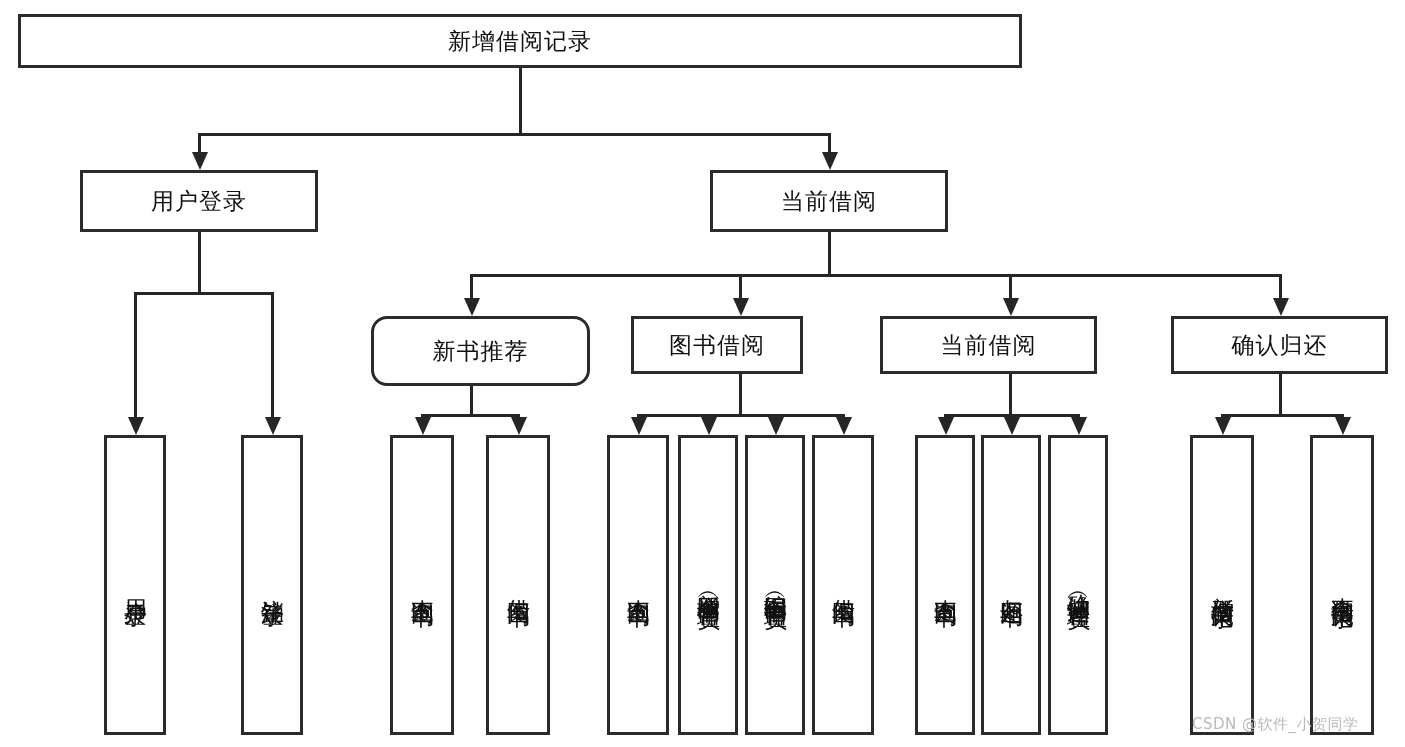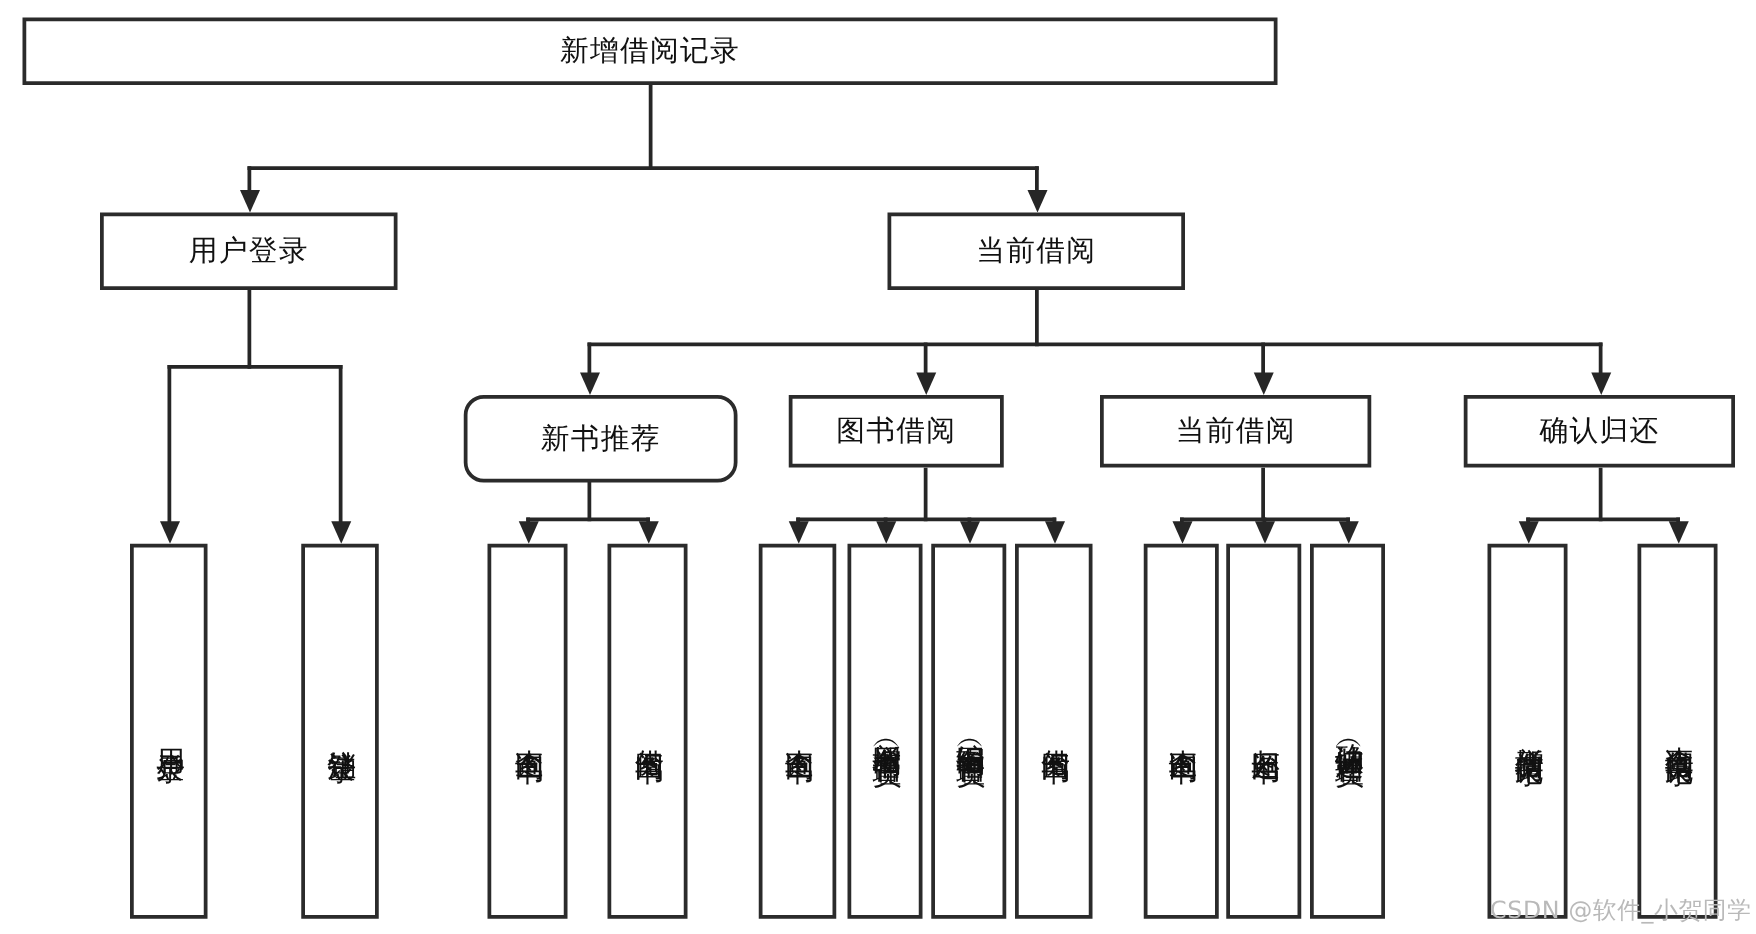--- a/index.html
+++ b/index.html
@@ -69,21 +69,21 @@
     position: absolute;
     width: 0;
     height: 0;
     border-left: 8px solid transparent;
     border-right: 8px solid transparent;
     border-top: 18px solid #262626;
   }
   
   #watermark {
     position: absolute;
-    font-size: 19px;
+    font-size: 15px;
     color: #b9b9b9;
     white-space: nowrap;
     letter-spacing: 0.5px;
   }
 </style>
 </head>
 <body>
 
 <div id="canvas">
 

